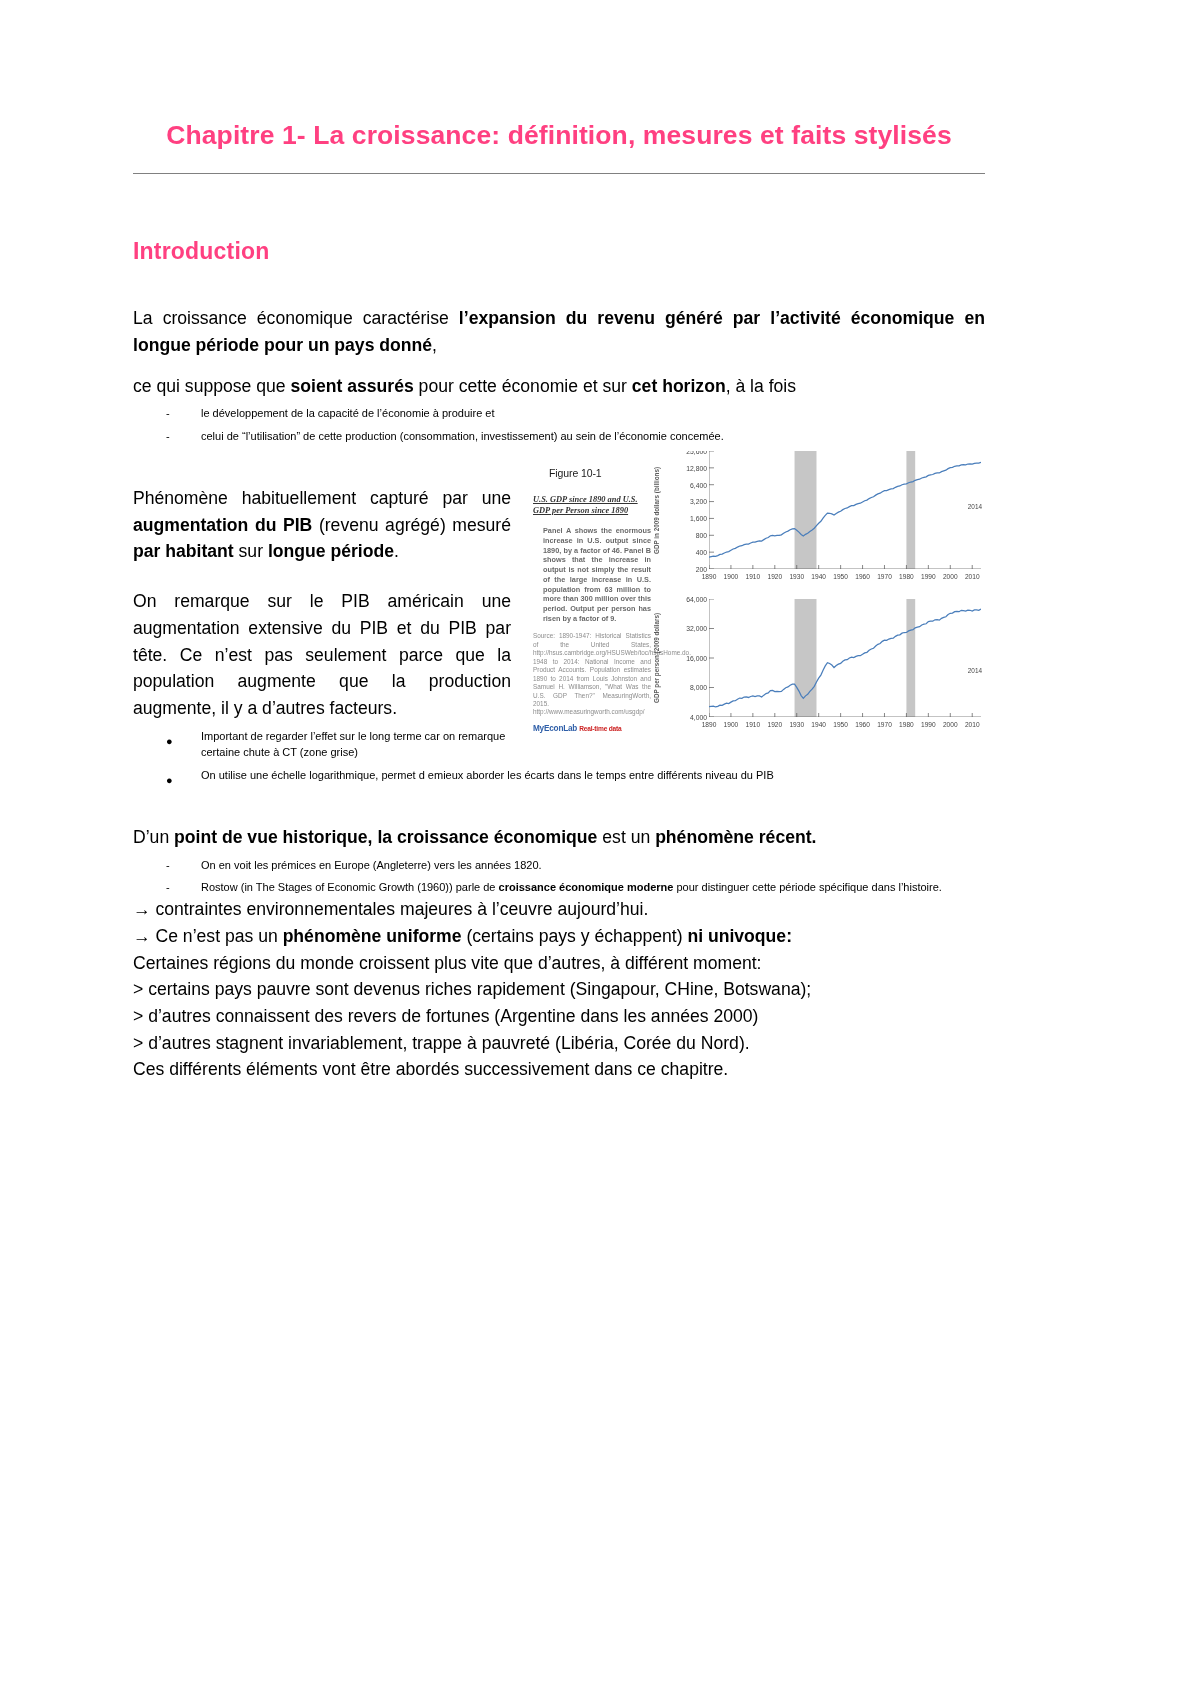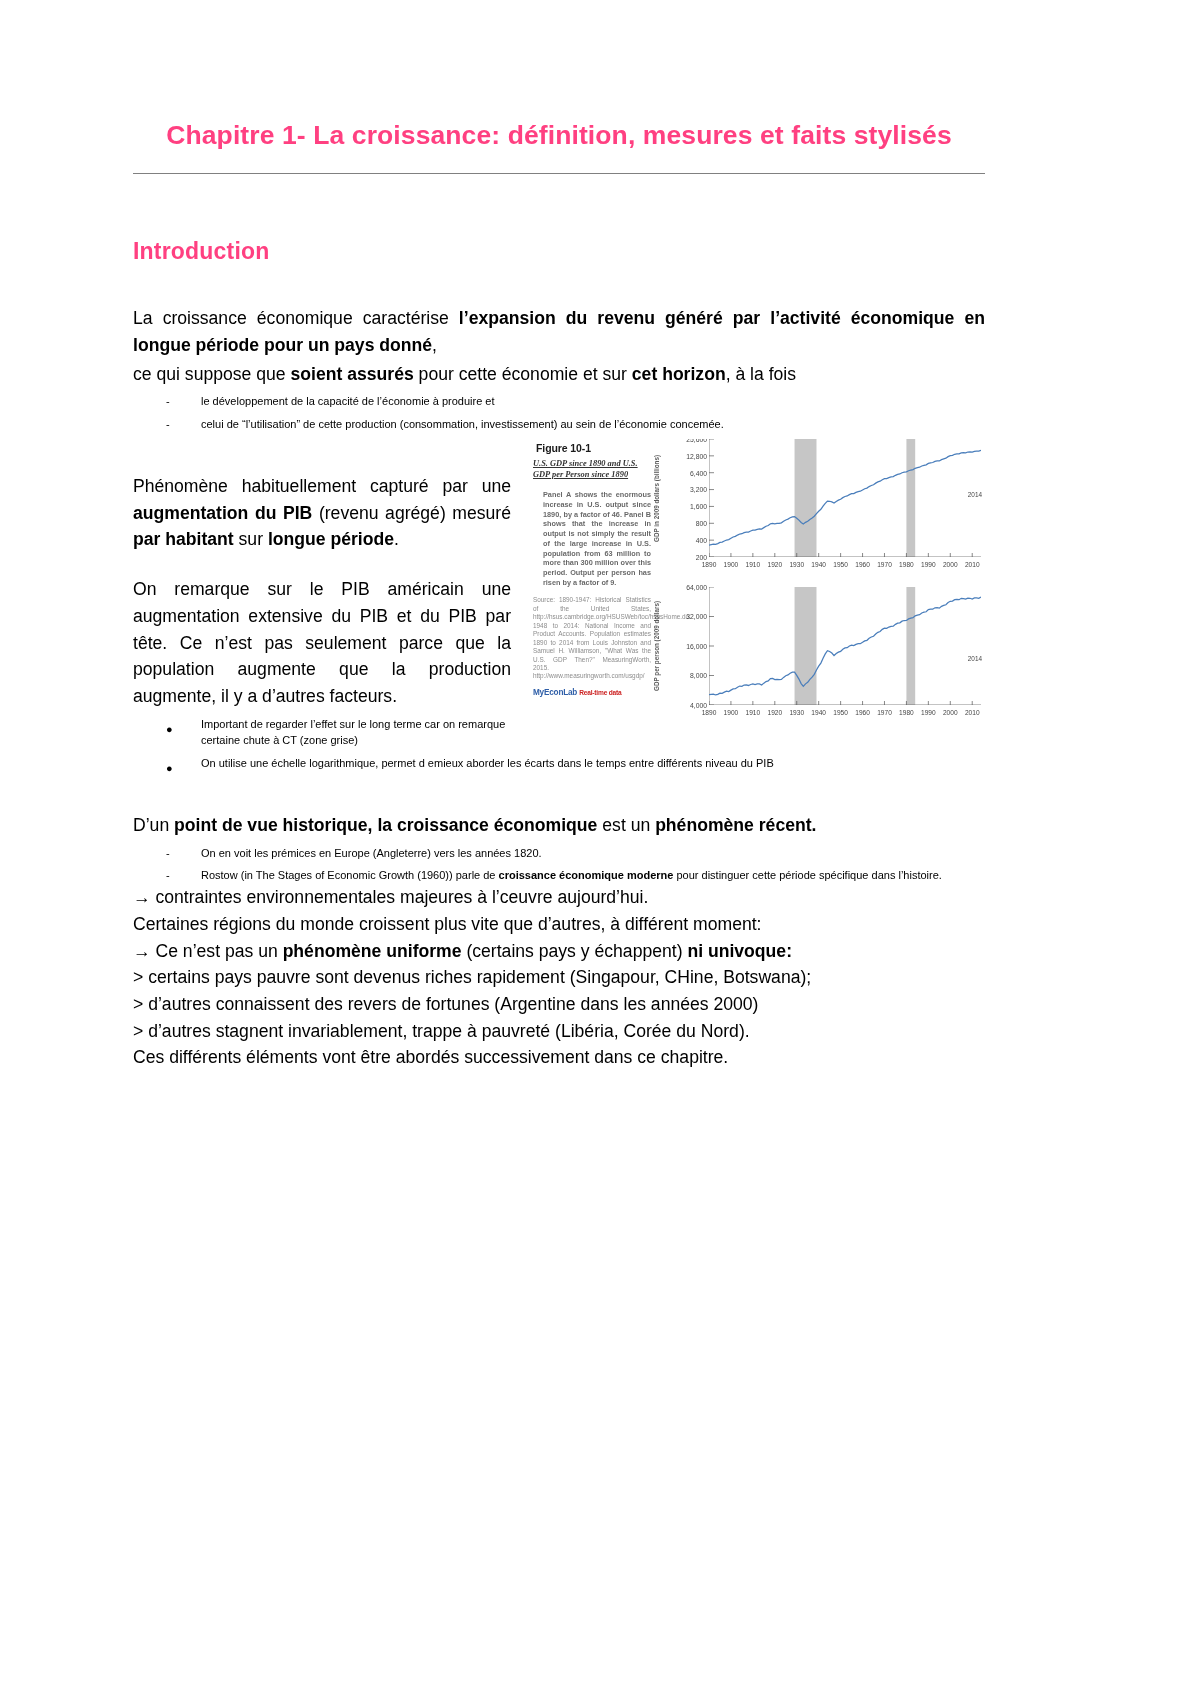--- a/index.html
+++ b/index.html
@@ -58,21 +58,21 @@
     font-size: 17.6px;
     line-height: 1.52;
     margin: 0;
   }
   .para.justified {
     text-align: justify;
     text-align-last: left;
   }
   .gap-lg { margin-top: 40px; }
   .gap-md { margin-top: 23px; }
-  .gap-sm { margin-top: 2px; }
+  .gap-sm { margin-top: 14px; }
   b, .b { font-weight: bold; }
 
   
   ul.dash-list, ul.dot-list {
     list-style: none;
     margin: 3px 0 0 0;
     padding: 0;
   }
   ul.dash-list > li, ul.dot-list > li {
     position: relative;
@@ -119,24 +119,24 @@
   }
   .fig-left {
     position: absolute;
     left: 0;
     top: 0;
     width: 118px;
     height: 288px;
   }
   .fig-title {
     font-size: 10.5px;
-    font-weight: bold;
+    font-weight: normal;
     color: #1a1a1a;
     letter-spacing: -0.1px;
-    margin: 3px;
+    margin: 16px;
   }
   .fig-subtitle {
     font-family: "Liberation Serif", serif;
     font-size: 8.4px;
     font-weight: bold;
     font-style: italic;
     color: #333333;
     line-height: 1.28;
     margin: 5px 0 8px 0;
     text-decoration: underline;
@@ -428,22 +428,22 @@
     <p class="para gap-lg"><span>D’un </span><b>point de vue historique, la croissance économique</b><span> est un </span><b>phénomène récent.</b></p>
 
     <ul class="dash-list">
       <li>On en voit les prémices en Europe (Angleterre) vers les années 1820.</li>
       <li class="just"><span>Rostow (in The Stages of Economic Growth (1960)) parle de </span><b>croissance économique moderne</b><span> pour distinguer cette période spécifique dans l’histoire.</span></li>
     </ul>
 
 
     <p class="para">→ contraintes environnementales majeures à l’ceuvre aujourd’hui.</p>
 
+    <p class="para"><span>→ Ce n’est pas un </span><b>phénomène uniforme</b><span> (certains pays y échappent) </span><b>ni univoque:</b></p>
+
     <p class="para">Certaines régions du monde croissent plus vite que d’autres, à différent moment:</p>
-
-    <p class="para"><span>→ Ce n’est pas un </span><b>phénomène uniforme</b><span> (certains pays y échappent) </span><b>ni univoque:</b></p>
     <p class="para">&gt; certains pays pauvre sont devenus riches rapidement (Singapour, CHine, Botswana);</p>
     <p class="para">&gt; d’autres connaissent des revers de fortunes (Argentine dans les années 2000)</p>
     <p class="para">&gt; d’autres stagnent invariablement, trappe à pauvreté (Libéria, Corée du Nord).</p>
     <p class="para">Ces différents éléments vont être abordés successivement dans ce chapitre.</p>
 
   </div>
 </div>
 
 </body></html>

